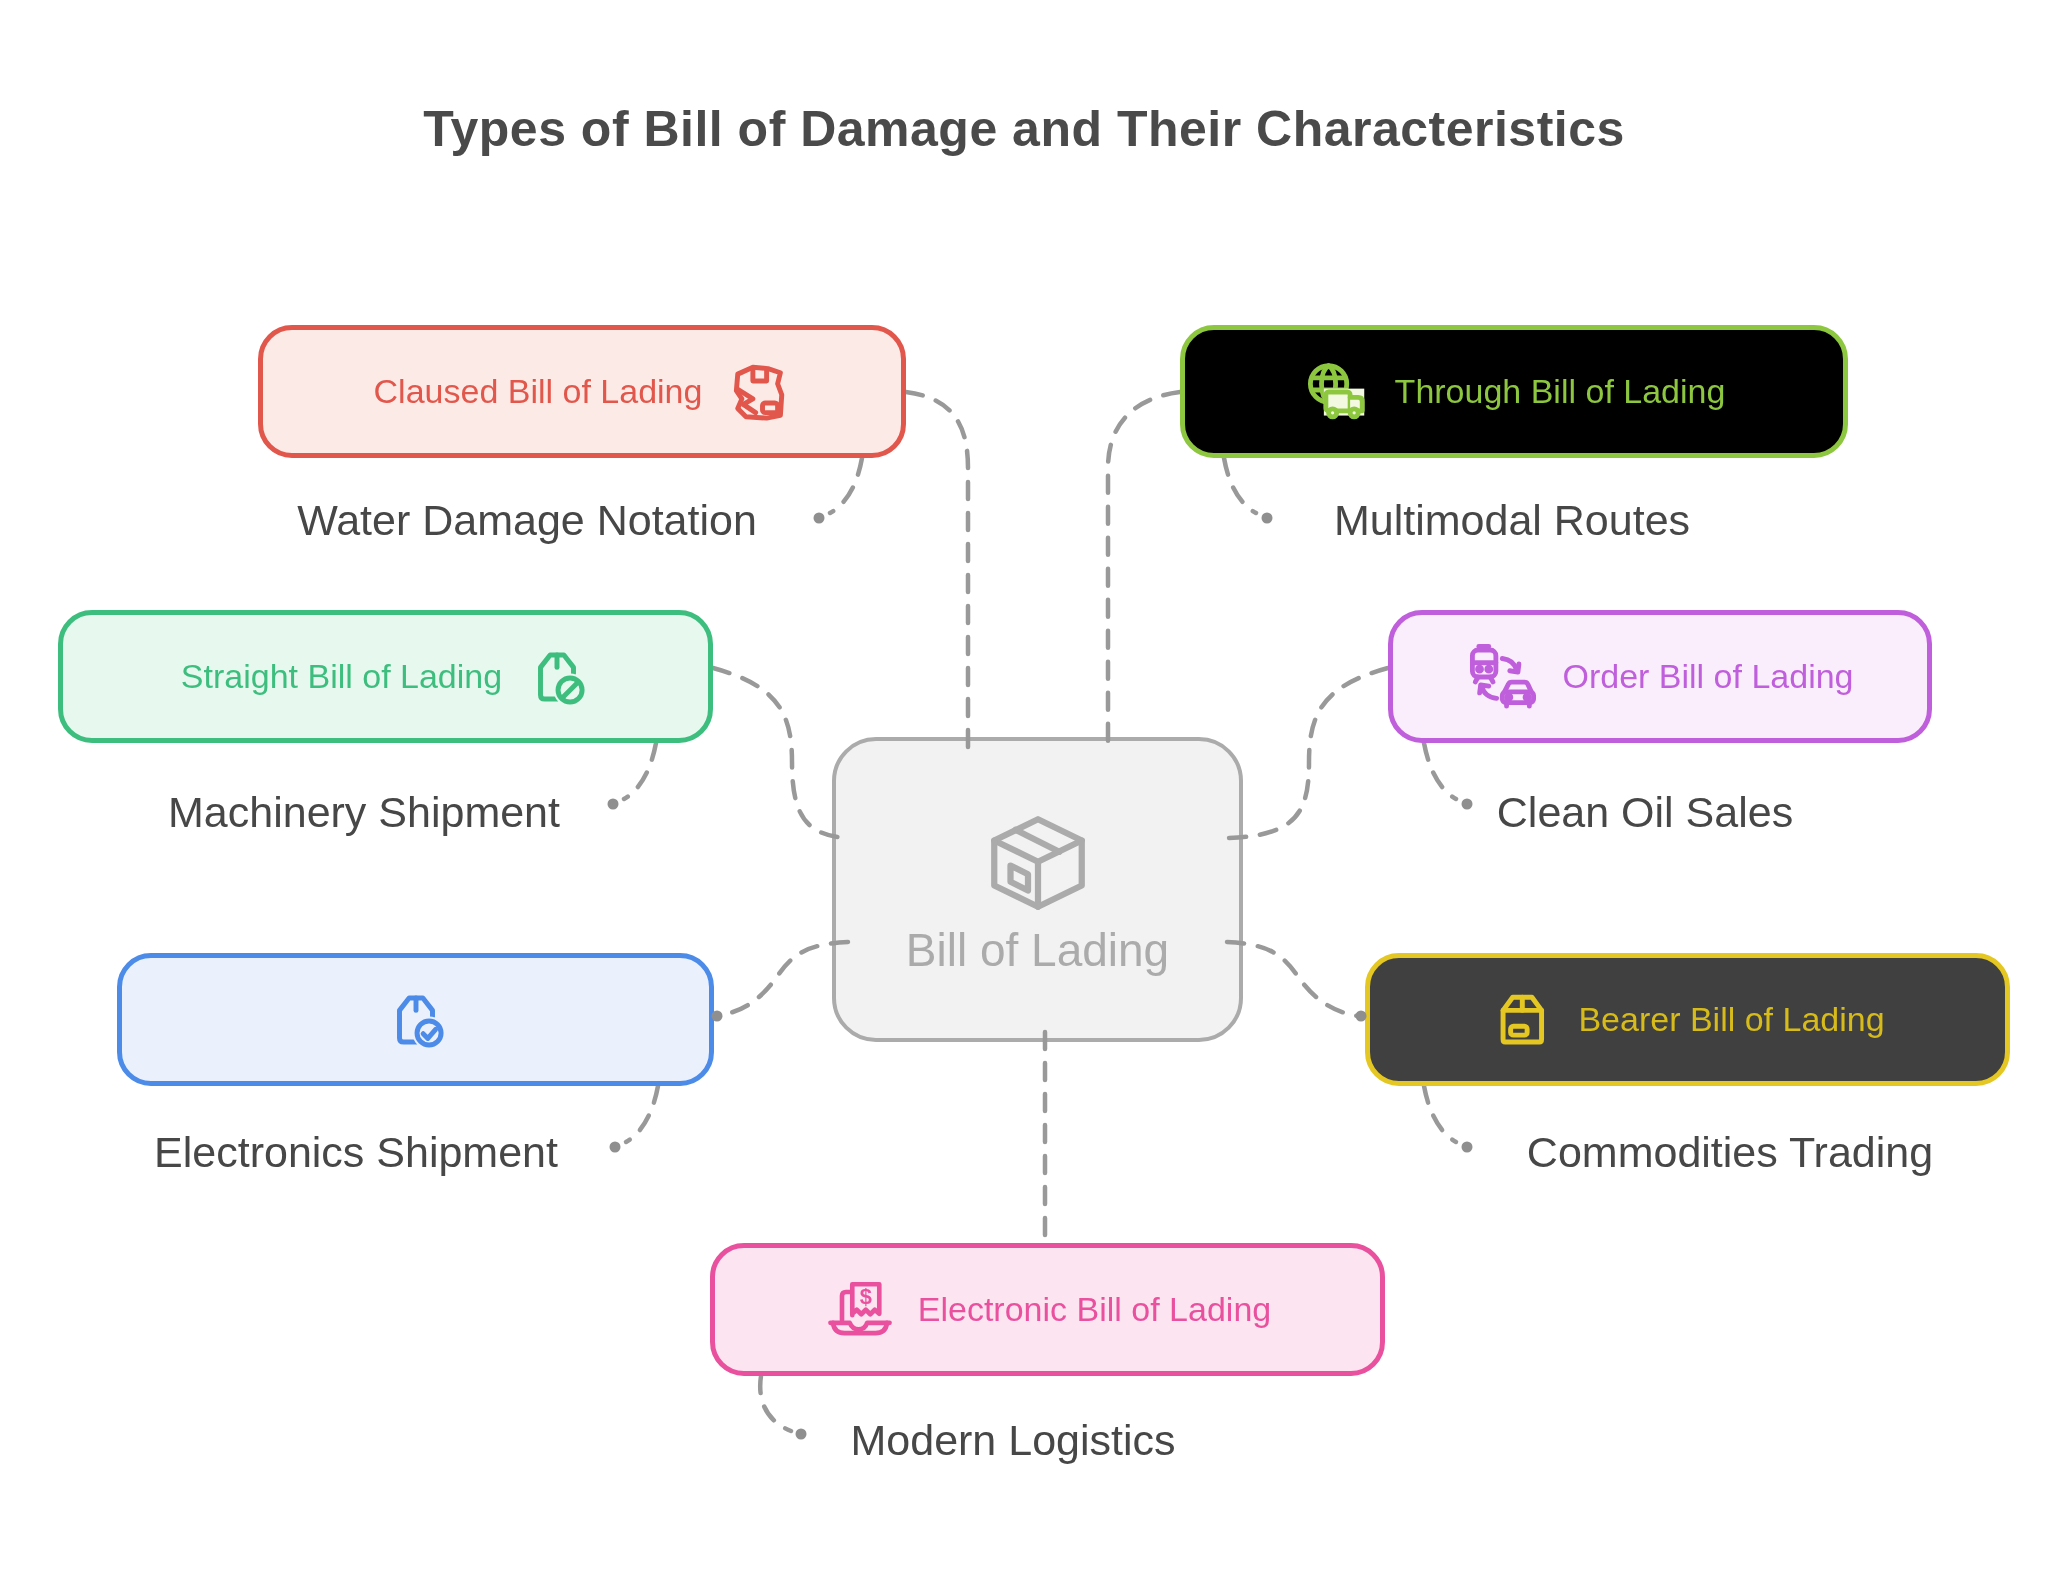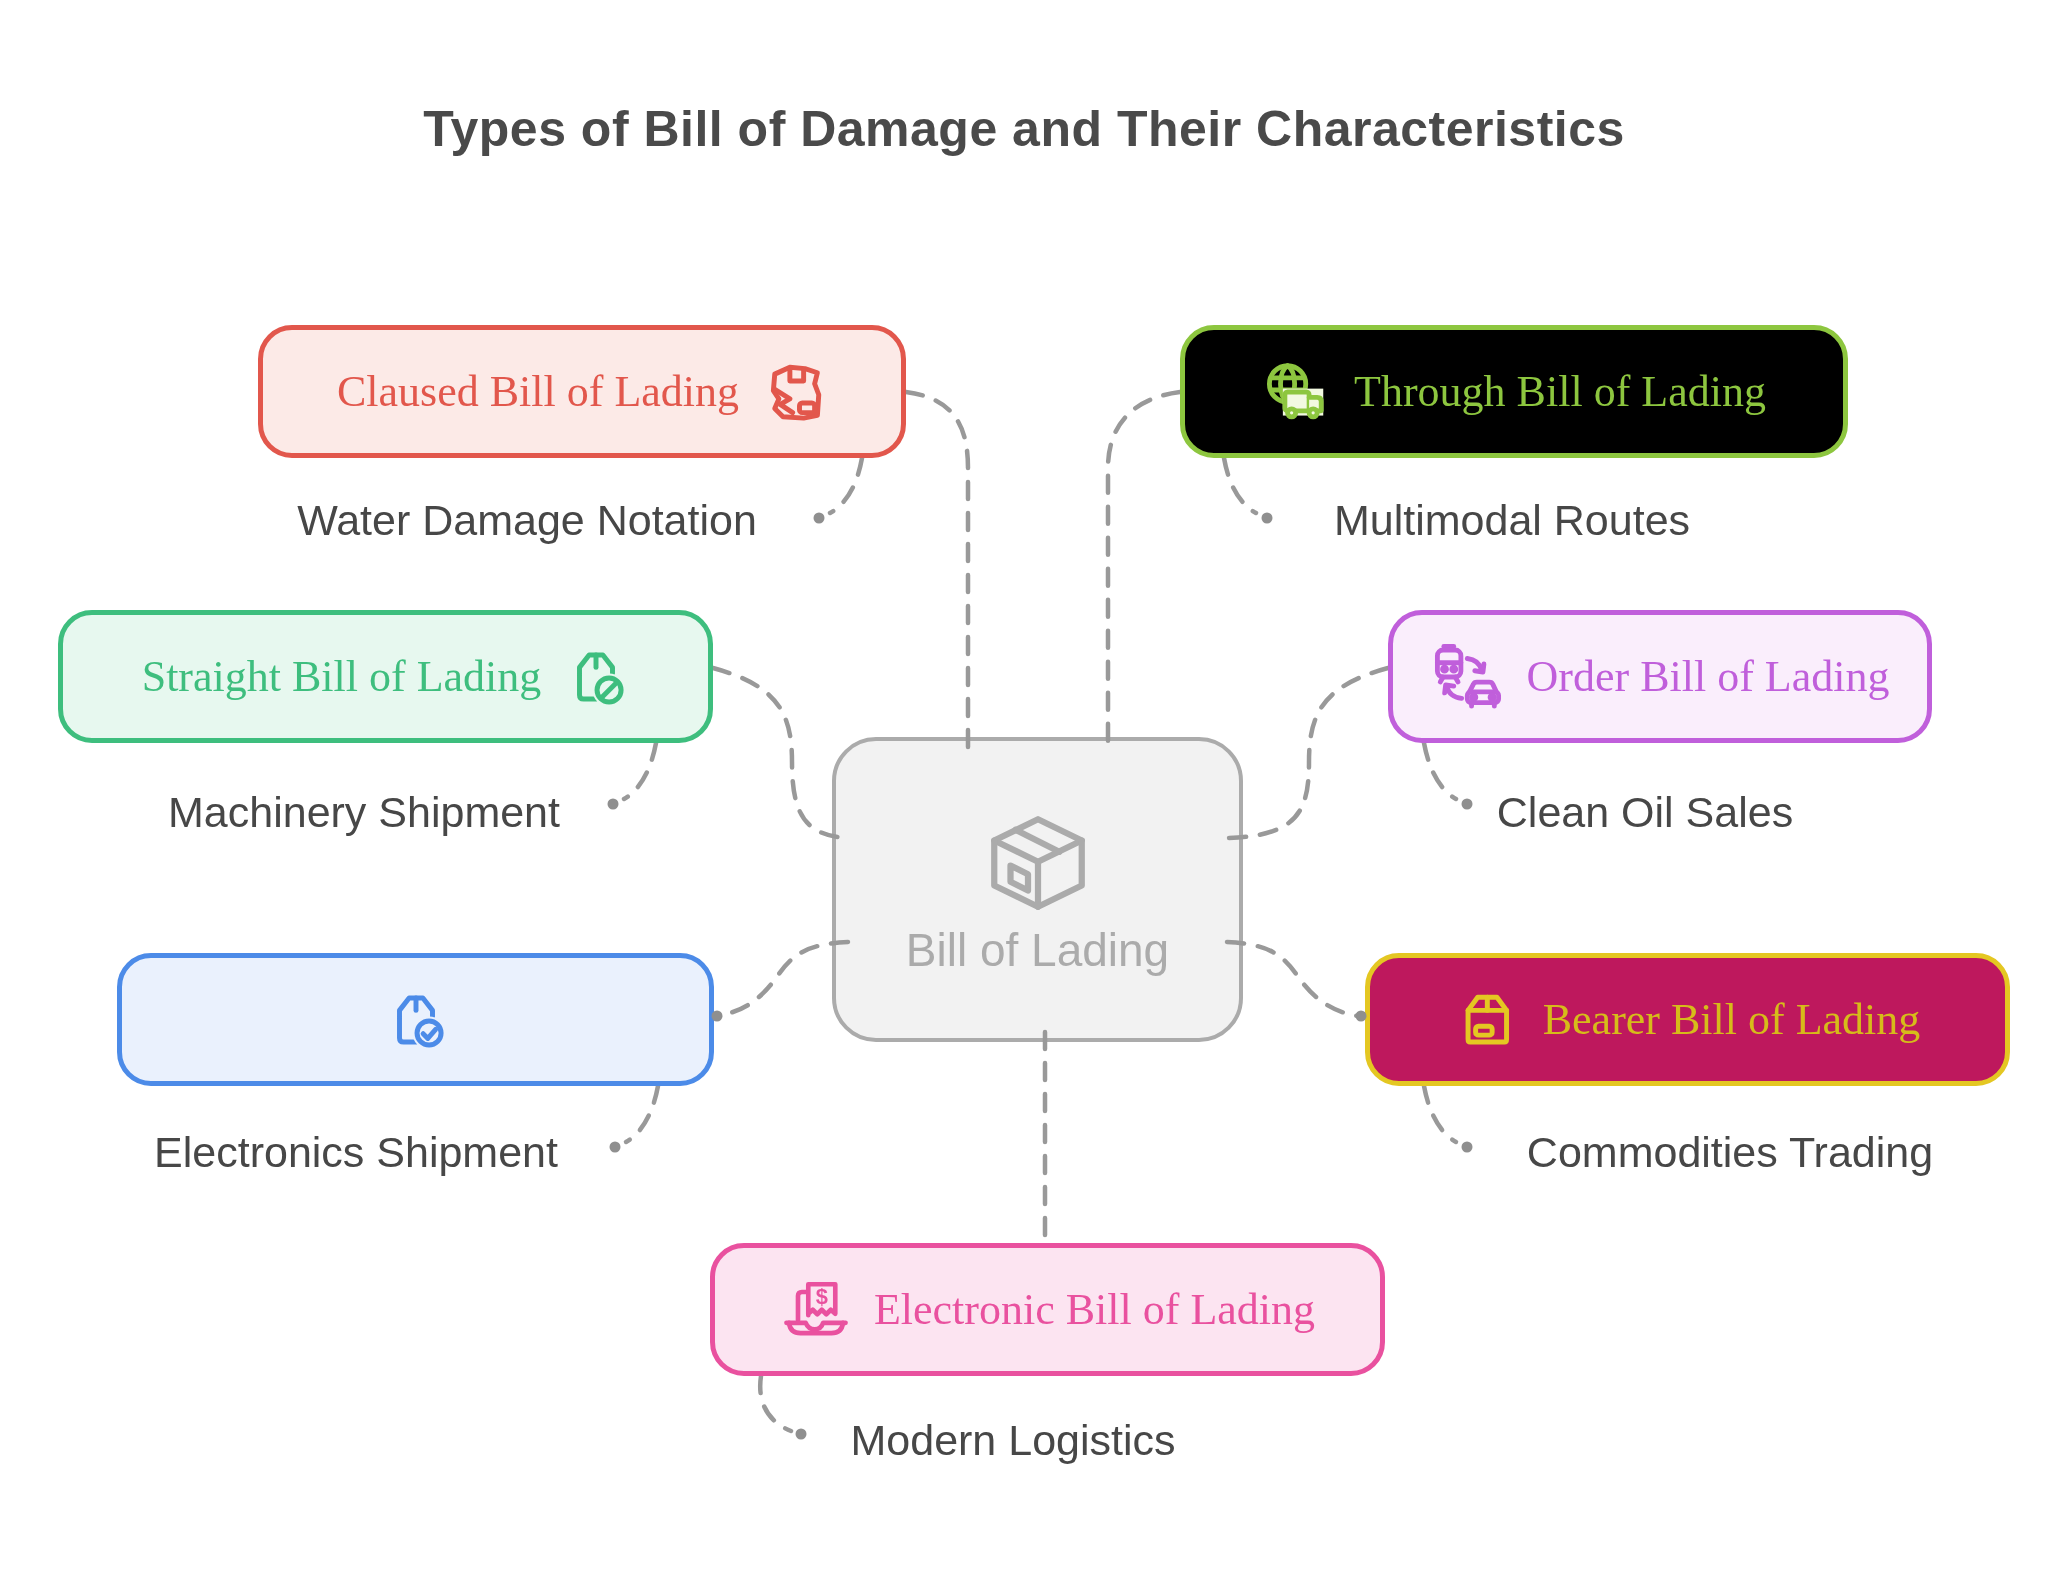--- a/index.html
+++ b/index.html
@@ -3,30 +3,30 @@
 <meta charset="utf-8">
 <style>
   html,body{margin:0;padding:0;background:#ffffff;}
   #canvas{position:relative;width:2048px;height:1574px;background:#ffffff;overflow:hidden;
           font-family:"Liberation Sans", sans-serif;}
   .title{position:absolute;left:0;top:100px;width:2048px;text-align:center;
          font-size:50px;font-weight:700;color:#4a4a4a;letter-spacing:0.5px;}
   .layer{position:absolute;left:0;top:0;width:2048px;height:1574px;pointer-events:none;}
   .node{position:absolute;display:flex;align-items:center;justify-content:center;
         gap:22px;border-radius:34px;box-sizing:border-box;border:5px solid;}
-  .node .lbl{font-size:44px;white-space:nowrap;font-family:Liberation Serif, serif;}
+  .node .lbl{font-size:34px;white-space:nowrap;}
   .node svg{flex:0 0 auto;display:block;}
   .sub{position:absolute;transform:translate(-50%,-50%);font-size:43px;color:#474747;white-space:nowrap;}
   
   .claused   {left:258px; top:325px; width:648px; height:133px; border-color:#e2574c; background:#fceae7; color:#e2574c;}
   .through   {left:1180px;top:325px; width:668px; height:133px; border-color:#8dc63f; background:#000000; color:#8dc63f;}
   .straight  {left:58px;  top:610px; width:655px; height:133px; border-color:#3ebe7e; background:#e7f8ef; color:#3ebe7e;}
   .order     {left:1388px;top:610px; width:544px; height:133px; border-color:#c05fdb; background:#faeefc; color:#c05fdb;}
   .clean     {left:117px; top:953px; width:597px; height:133px; border-color:#4c8be8; background:#eaf1fd; color:#4c8be8;}
-  .bearer    {left:1365px;top:953px; width:645px; height:133px; border-color:#e4c722; background:#be185d; color:#d6bb1a;}
+  .bearer    {left:1365px;top:953px; width:645px; height:133px; border-color:#e4c722; background:#404040; color:#d6bb1a;}
   .electronic{left:710px; top:1243px;width:675px; height:133px; border-color:#e9519f; background:#fce4f1; color:#e9519f;}
   .center-node{position:absolute;left:832px;top:737px;width:411px;height:305px;border-radius:44px;
         border:4px solid #ababab;background:#f2f2f2;color:#ababab;box-sizing:border-box;
         display:flex;flex-direction:column;align-items:center;justify-content:center;}
   .center-node .lbl{font-size:46px;color:#ababab;}
 </style>
 </head>
 <body>
 
 <div id="canvas">

